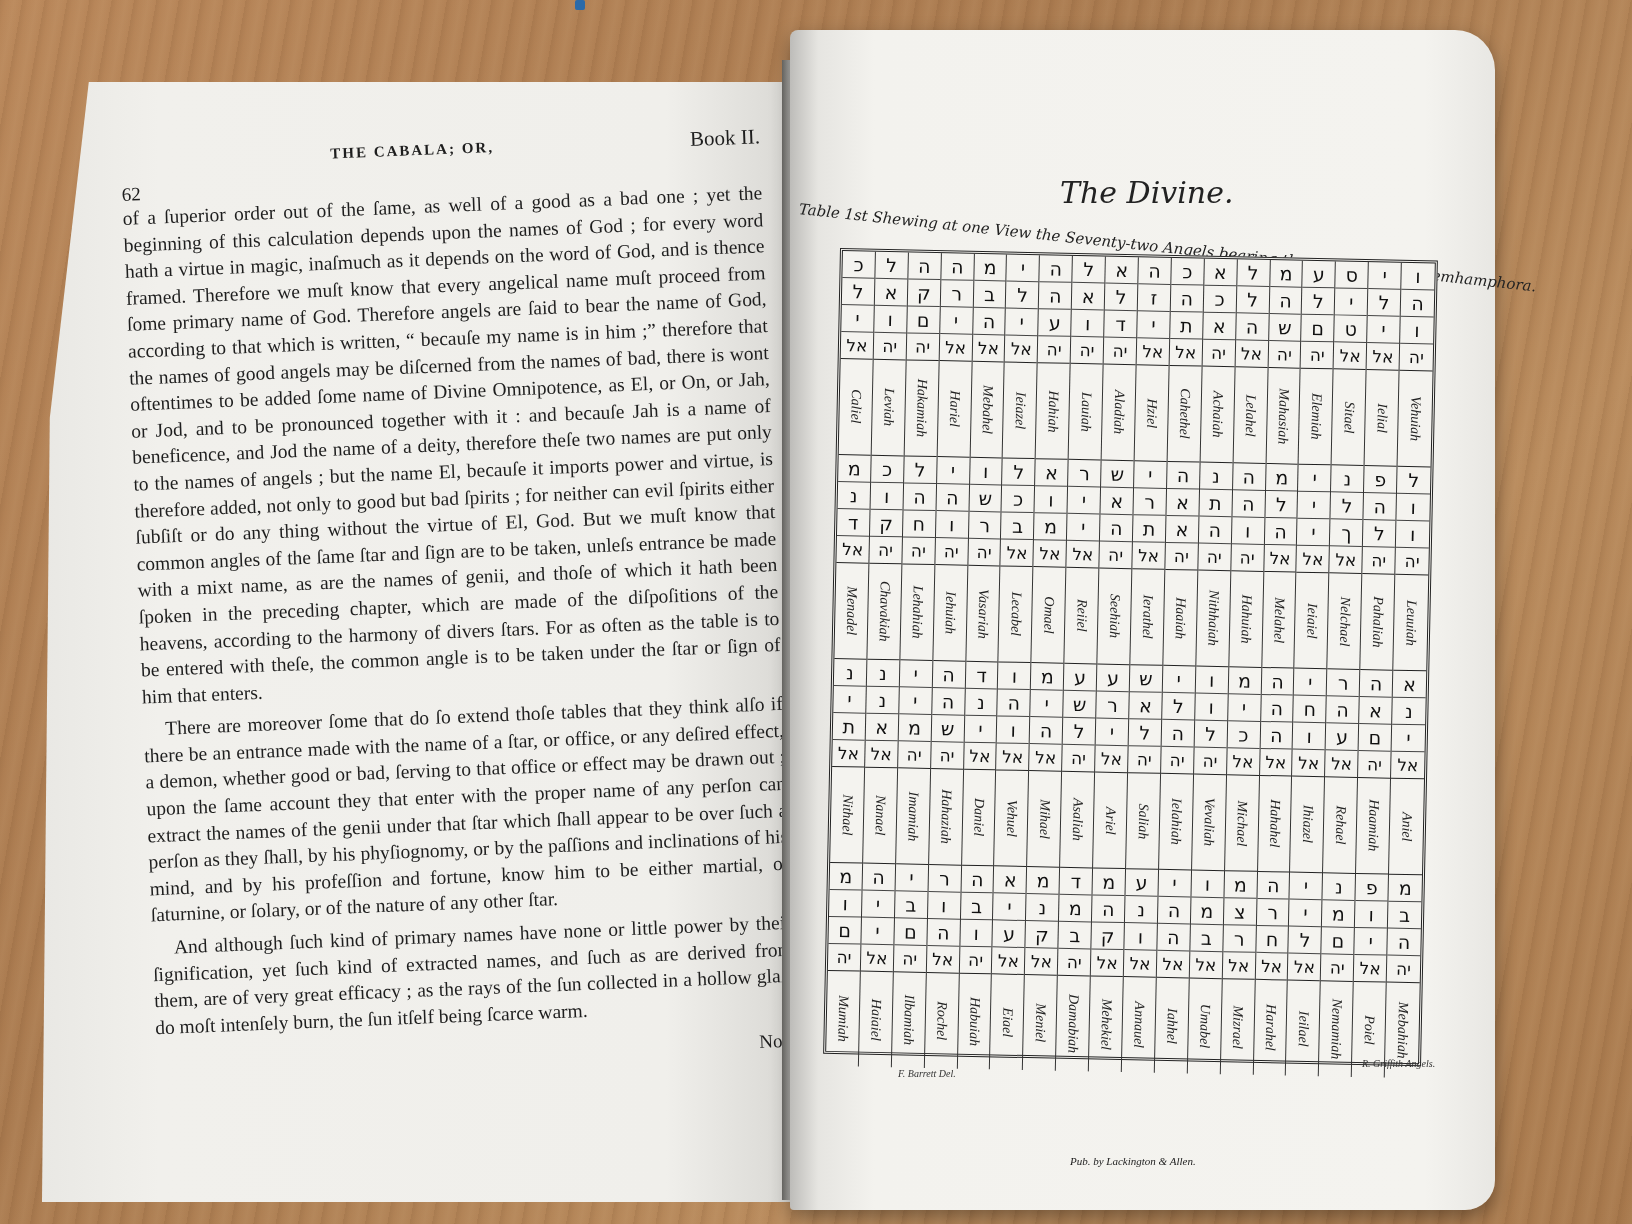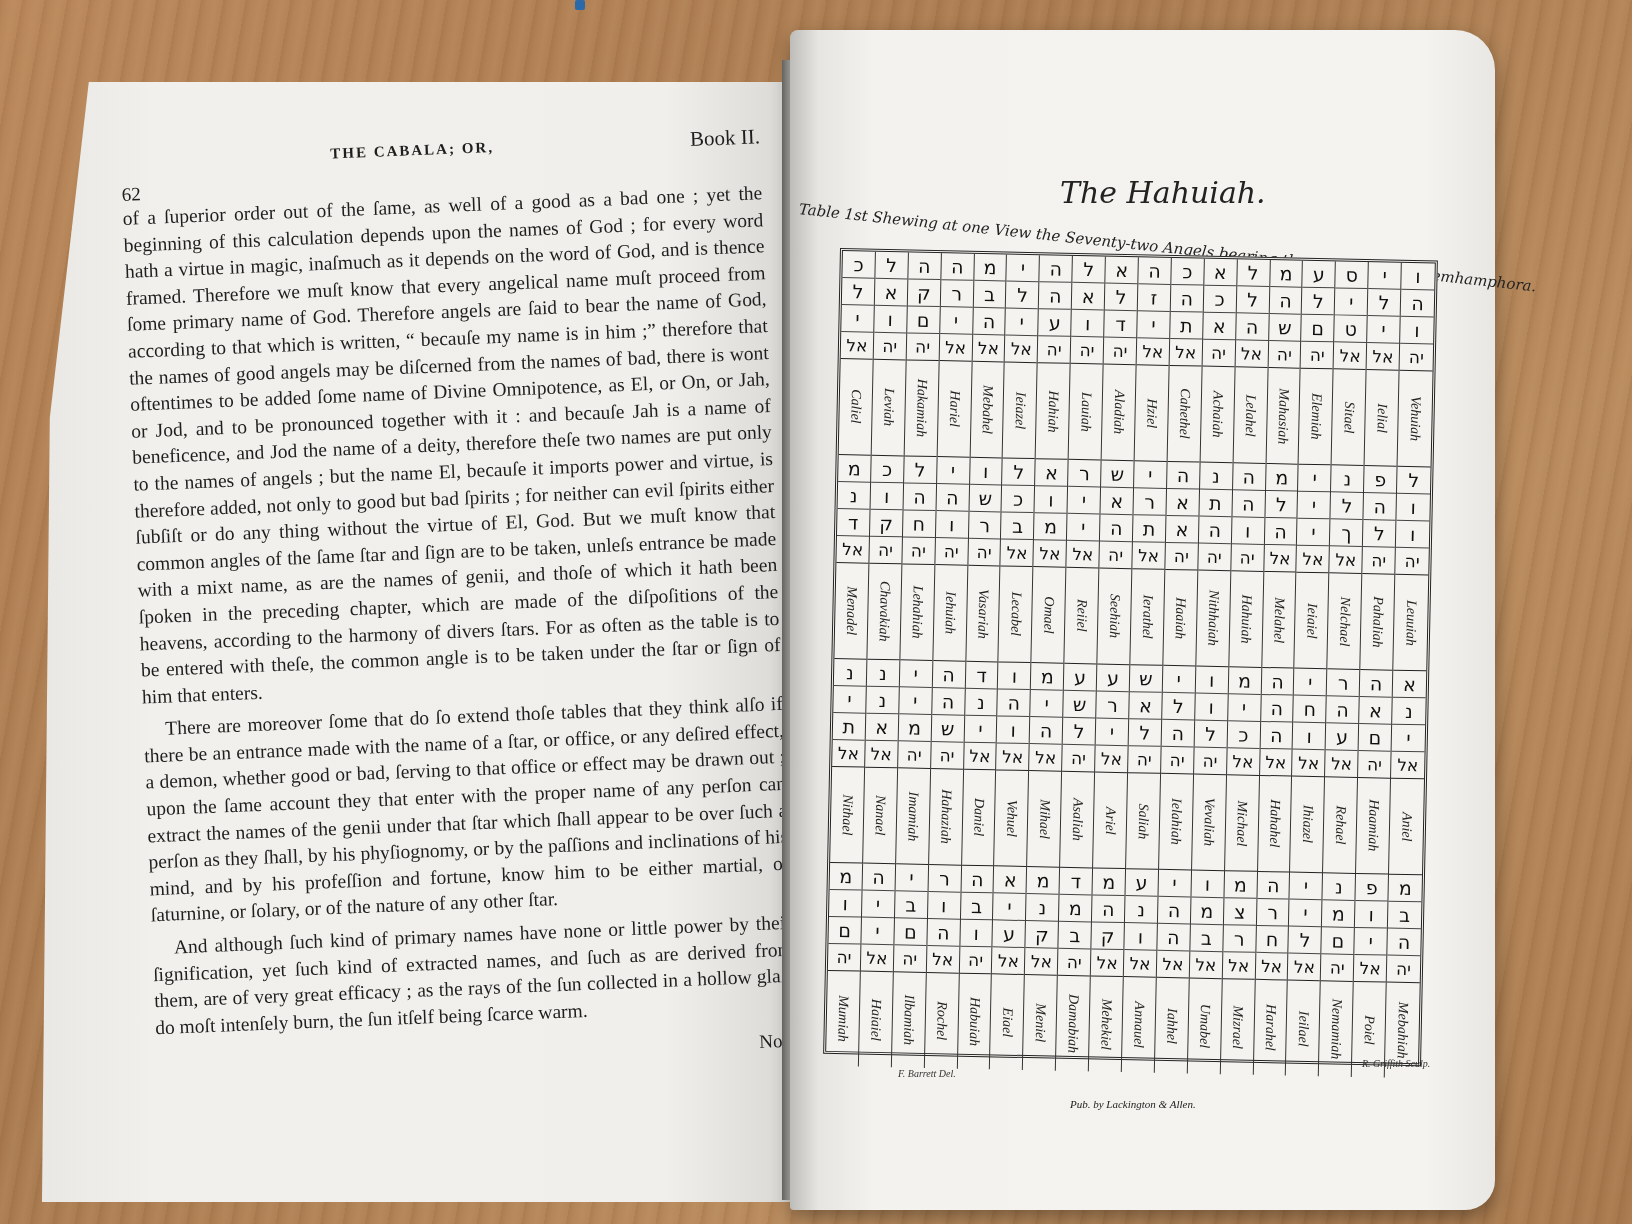--- a/index.html
+++ b/index.html
@@ -52,21 +52,21 @@
   .col { border-right:1px solid #333; display:flex; flex-direction:column; }
   .col:last-child { border-right:none; }
   .band { display:flex; flex-direction:column; }
   .heb { height:26px; border-bottom:1px solid #444; font-family:"DejaVu Sans", sans-serif; font-size:19px; text-align:center; line-height:26px; color:#111; direction:rtl; }
   .heb.suffix { border-bottom:1.5px solid #222; font-size:17px; }
   .name { height:95px; border-bottom:1.5px solid #222; display:flex; align-items:center; justify-content:center; }
   .name span { writing-mode: vertical-rl; font-style:italic; font-size:14px; color:#222; white-space:nowrap; }
   .band:last-child .name { border-bottom:none; }
   .credit-left { position:absolute; left:898px; top:1068px; font-size:10px; font-style:italic; color:#333; }
   .credit-right { position:absolute; left:1362px; top:1058px; font-size:10px; font-style:italic; color:#333; }
-  .publisher { position:absolute; left:1070px; top:1098px; font-size:11px; font-style:italic; color:#222; }
+  .publisher { position:absolute; left:1070px; top:1155px; font-size:11px; font-style:italic; color:#222; }
   .blue-mark { position:absolute; left:575px; top:0px; width:10px; height:10px; background:#2b6aa8; border-radius:2px; }
 </style>
 </head>
 <body>
 
 <div class="grain"></div>
 <div class="blue-mark"></div>
 
 <div class="page-left"></div>
 <div class="left-content">
@@ -77,21 +77,21 @@
   <div class="pagenum">62</div>
   <p class="para">of a ſuperior order out of the ſame, as well of a good as a bad one ; yet the beginning of this calculation depends upon the names of God ; for every word hath a virtue in magic, inaſmuch as it depends on the word of God, and is thence framed. Therefore we muſt know that every angelical name muſt proceed from ſome primary name of God. Therefore angels are ſaid to bear the name of God, according to that which is written, “ becauſe my name is in him ;” therefore that the names of good angels may be diſcerned from the names of bad, there is wont oftentimes to be added ſome name of Divine Omnipotence, as El, or On, or Jah, or Jod, and to be pronounced together with it : and becauſe Jah is a name of beneficence, and Jod the name of a deity, therefore theſe two names are put only to the names of angels ; but the name El, becauſe it imports power and virtue, is therefore added, not only to good but bad ſpirits ; for neither can evil ſpirits either ſubſiſt or do any thing without the virtue of El, God. But we muſt know that common angles of the ſame ſtar and ſign are to be taken, unleſs entrance be made with a mixt name, as are the names of genii, and thoſe of which it hath been ſpoken in the preceding chapter, which are made of the diſpoſitions of the heavens, according to the harmony of divers ſtars. For as often as the table is to be entered with theſe, the common angle is to be taken under the ſtar or ſign of him that enters.</p>
   <p class="para indent">There are moreover ſome that do ſo extend thoſe tables that they think alſo if there be an entrance made with the name of a ſtar, or office, or any deſired effect, a demon, whether good or bad, ſerving to that office or effect may be drawn out ; upon the ſame account they that enter with the proper name of any perſon can extract the names of the genii under that ſtar which ſhall appear to be over ſuch a perſon as they ſhall, by his phyſiognomy, or by the paſſions and inclinations of his mind, and by his profeſſion and fortune, know him to be either martial, or ſaturnine, or ſolary, or of the nature of any other ſtar.</p>
   <p class="para indent">And although ſuch kind of primary names have none or little power by their ſignification, yet ſuch kind of extracted names, and ſuch as are derived from them, are of very great efficacy ; as the rays of the ſun collected in a hollow glaſs do moſt intenſely burn, the ſun itſelf being ſcarce warm.</p>
   <div class="catch">Now</div>
 </div>
 
 <div class="spine"></div>
 <div class="page-right"></div>
 
-<div class="plate-title">The Hahuiah.</div>
+<div class="plate-title">The Divine.</div>
 <div class="plate-subtitle">Table 1st Shewing at one View the Seventy-two Angels bearing the name of God Shemhamphora.</div>
 
 <div class="table-wrap">
   <div class="grid" id="grid">
       <div class="col">
         <div class="band">
           <div class="heb">כ</div>
           <div class="heb">ל</div>
           <div class="heb">י</div>
           <div class="heb suffix">אל</div>
@@ -770,14 +770,14 @@
           <div class="heb suffix">יה</div>
           <div class="name">
             <span>Mebahiah</span>
           </div>
         </div>
       </div>
     </div>
 </div>
 
 <div class="credit-left">F. Barrett Del.</div>
-<div class="credit-right">R. Griffith Sculp.</div>
+<div class="credit-right">R. Griffith Angels.</div>
 <div class="publisher">Pub. by Lackington &amp; Allen.</div>
 
 </body></html>

